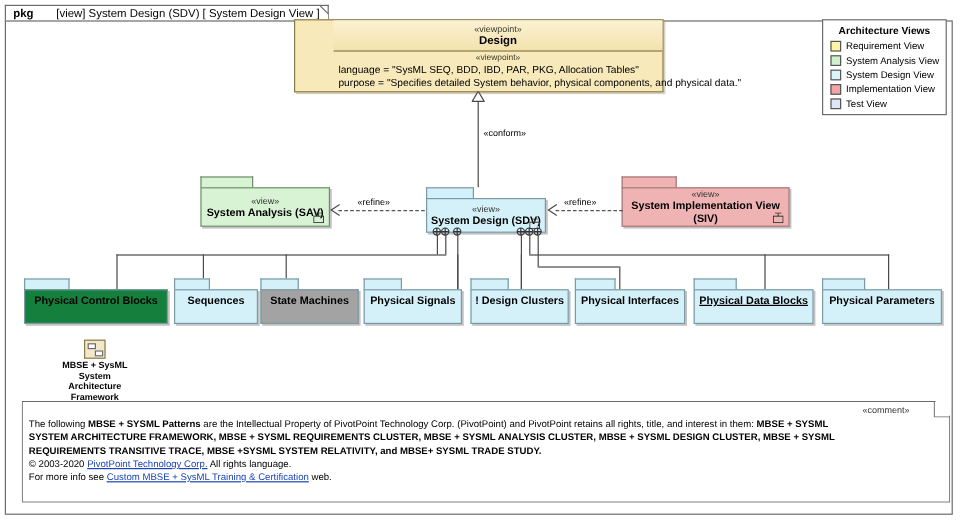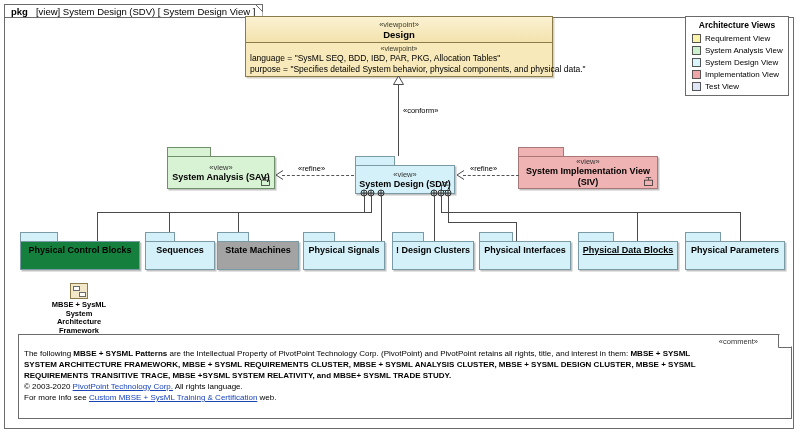--- a/index.html
+++ b/index.html
@@ -13,21 +13,21 @@
     position:absolute;left:4px;top:17px;width:790px;height:412px;
     border:1px solid #6b6b6b;background:#ffffff;box-sizing:border-box;
   }
   #pkg-tab{
     position:absolute;left:4px;top:4px;height:14px;
     border:1px solid #6b6b6b;border-bottom:none;background:#ffffff;
     padding:0 7px 0 6px;display:flex;align-items:center;
     font-size:9.5px;color:#000;white-space:nowrap;
     border-top-right-radius:0;box-sizing:border-box;
   }
-  #pkg-tab .kw{font-weight:bold;margin-right:8px;}
+  #pkg-tab .kw{font-weight:bold;margin-right:19px;}
   #pkg-tab .tilt{
     position:absolute;right:-1px;top:-1px;width:8px;height:16px;
   }
 
   
   .pkgbox{position:absolute;box-sizing:border-box;}
   .pkgbox .tab{
     position:absolute;left:0;top:0;height:10px;
     border:1px solid #7a7a7a;border-bottom:none;box-sizing:border-box;
   }
@@ -42,20 +42,21 @@
   .pkgbox .nm{font-size:9px;font-weight:bold;color:#000;line-height:11px;text-align:center;}
   .pkgicon{
     position:absolute;right:4px;bottom:2px;width:9px;height:9px;
   }
 
   
   #viewpoint{
     position:absolute;left:245px;top:16px;width:308px;height:61px;
     border:1px solid #8a7b4a;background:#f7e9ba;box-sizing:border-box;
     box-shadow:1.5px 1.5px 0 rgba(150,140,110,.4);
+    padding-left:32px;
   }
   #viewpoint .vp-head{
     height:25px;border-bottom:1px solid #8a7b4a;
     background:linear-gradient(#fbf2d3,#f3e2ad);
     display:flex;flex-direction:column;align-items:center;justify-content:center;
   }
   #viewpoint .vp-head .kw{font-size:7.5px;color:#3a3a2a;line-height:9px;}
   #viewpoint .vp-head .nm{font-size:9.5px;font-weight:bold;color:#000;line-height:11px;}
   #viewpoint .vp-body{padding:1px 4px 0 4px;}
   #viewpoint .vp-body .kw2{font-size:7px;color:#3a3a2a;text-align:center;line-height:9px;}

